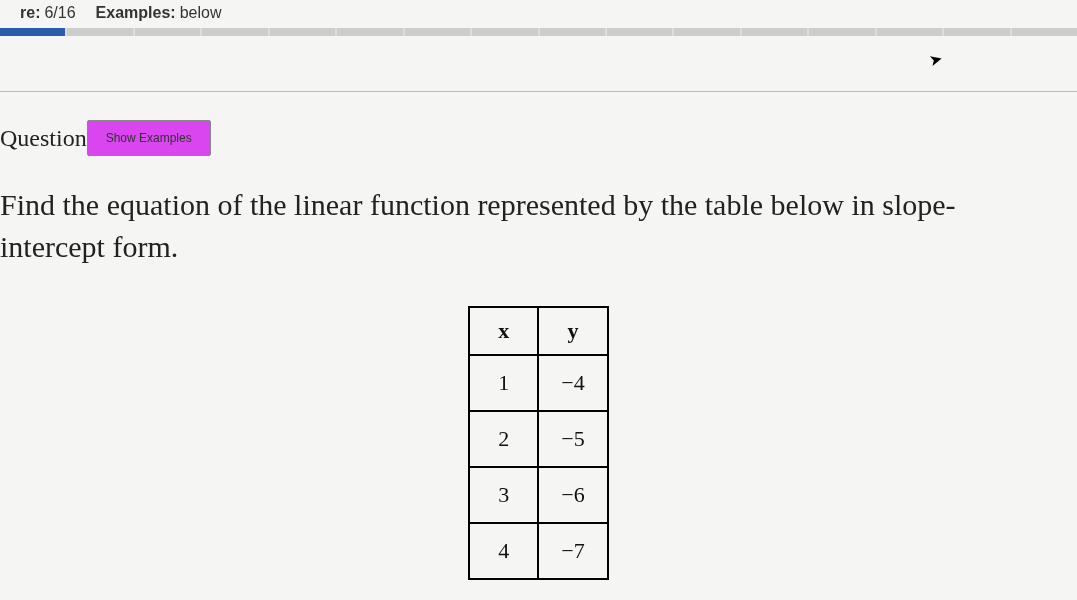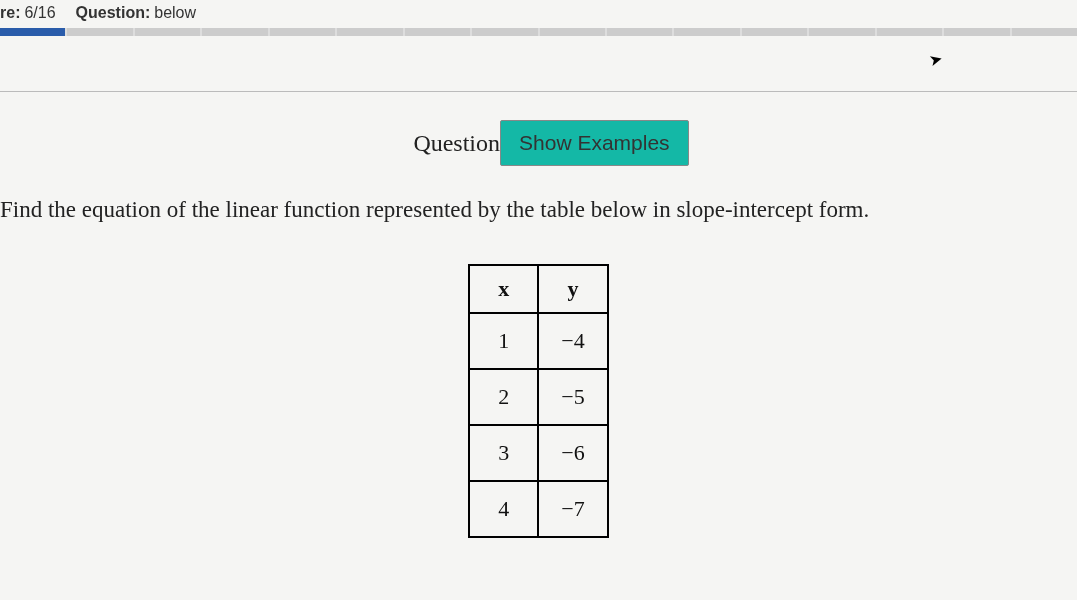--- a/index.html
+++ b/index.html
@@ -15,20 +15,21 @@
       overflow: hidden;
       position: relative;
     }
     .header-bar {
       display: flex;
       gap: 20px;
       padding: 4px 0 4px 0;
       font-family: Arial, sans-serif;
       font-size: 16px;
       color: #333;
+      margin-left: 20px;
     }
     .header-item {
       display: flex;
       gap: 4px;
     }
     .header-label {
       font-weight: bold;
     }
     .progress-track {
       width: 100%;
@@ -46,44 +47,43 @@
     .progress-segment.filled {
       background: #2a5caa;
     }
     .divider {
       border: none;
       border-top: 1px solid #bbb;
       margin-top: 55px;
     }
     .question-row {
       display: flex;
-      justify-content: center;
+      justify-content: flex-start;
       align-items: center;
       padding: 28px 18px 0 0;
-      margin-left: 43px;
     }
     .question-heading {
       font-family: Georgia, serif;
       font-size: 24px;
       font-weight: normal;
       color: #222;
     }
     .show-examples-btn {
       border: 1px solid #888;
-      background: #14b8a6;
+      background: #d946ef;
       padding: 10px 18px;
       font-family: Arial, sans-serif;
-      font-size: 21px;
+      font-size: 12px;
       color: #333;
       cursor: pointer;
       border-radius: 2px;
     }
     .prompt-text {
       font-family: Georgia, serif;
-      font-size: 23px;
+      font-size: 30px;
       color: #222;
       padding: 28px 18px 0 0;
       line-height: 1.4;
     }
     .table-wrap {
       display: flex;
       justify-content: center;
       margin-top: 38px;
     }
     table.data-table {
@@ -119,21 +119,21 @@
   </style>
 </head>
 <body>
 
 <div class="header-bar">
   <div class="header-item">
     <span class="header-label">re:</span>
     <span>6/16</span>
   </div>
   <div class="header-item">
-    <span class="header-label">Question:</span>
+    <span class="header-label">Examples:</span>
     <span>below</span>
   </div>
 </div>
 
 <div class="progress-track" id="progress-track">
     <div class="progress-segment filled"></div>
     <div class="progress-segment"></div>
     <div class="progress-segment"></div>
     <div class="progress-segment"></div>
     <div class="progress-segment"></div>

